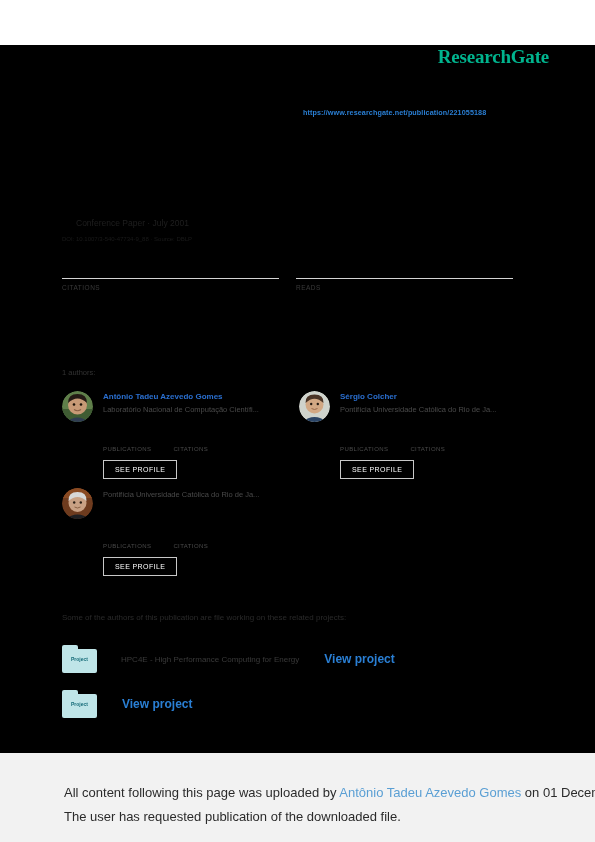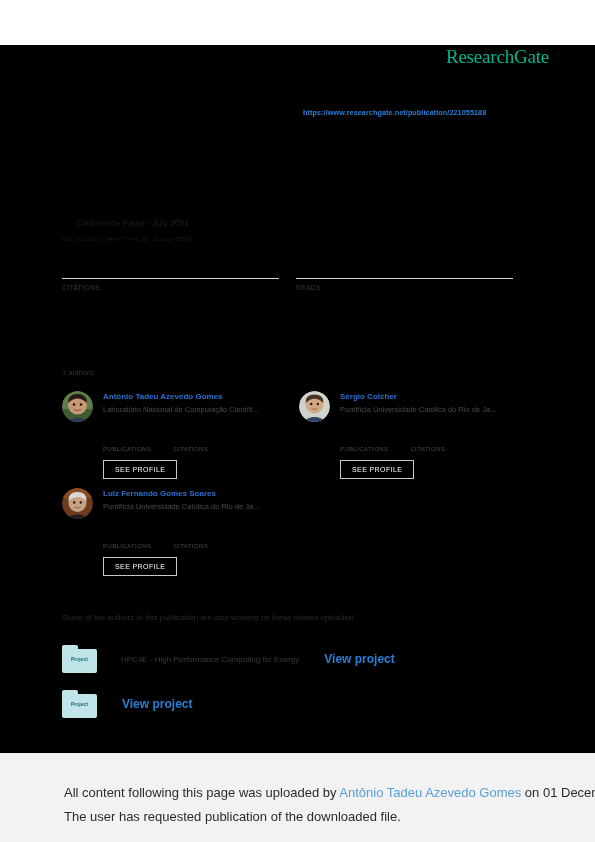--- a/index.html
+++ b/index.html
@@ -47,21 +47,21 @@
     background: #f2f2f2;
   }
 
   
   .rg-logo {
     position: absolute;
     right: 46px;
     top: 46px;
     font-family: "Liberation Serif", serif;
     font-size: 19px;
-    font-weight: normal;
+    font-weight: bold;
     color: #00b48e;
     letter-spacing: -0.2px;
     white-space: nowrap;
   }
 
   
   .url-line {
     position: absolute;
     left: 303px;
     top: 108px;
@@ -421,38 +421,37 @@
             <circle cx="15.5" cy="15" r="9" fill="#c9a184"></circle>
             <path d="M6.5 13 q9 -8 18 0 q0.5 -9 -9 -9 q-9.5 0 -9 9z" fill="#d8d8d8"></path>
             <circle cx="12.2" cy="14.5" r="1.2" fill="#2a1f16"></circle>
             <circle cx="18.8" cy="14.5" r="1.2" fill="#2a1f16"></circle>
             <path d="M12.5 19 q3 2 6 0" stroke="#8a6245" stroke-width="1" fill="none"></path>
             <path d="M3 31 q12.5 -9 25 0z" fill="#1f1f22"></path>
           </g>
         </svg>
       </div>
       <div class="author-text">
-        <div class="author-name">Luiz Fernando Gomes Soares</div>
         <div class="author-affil">Pontifícia Universidade Católica do Rio de Ja...</div>
       </div>
     </div>
     <div class="author-stats">
       <div>
         <div class="astat-value"></div>
         <div class="astat-label">PUBLICATIONS</div>
       </div>
       <div>
         <div class="astat-value"></div>
         <div class="astat-label">CITATIONS</div>
       </div>
     </div>
     <button class="see-profile">SEE PROFILE</button>
   </div>
 
-  <div class="projects-intro">Some of the authors of this publication are also working on these related uploaded:</div>
+  <div class="projects-intro">Some of the authors of this publication are file working on these related projects:</div>
 
   <div class="project-row project-row-1">
     <div class="project-icon">
       <div class="folder-back"></div>
       <div class="folder-body"></div>
       <div class="folder-label">Project</div>
     </div>
     <div class="project-title">HPC4E - High Performance Computing for Energy</div>
     <div class="view-project">View project</div>
   </div>

